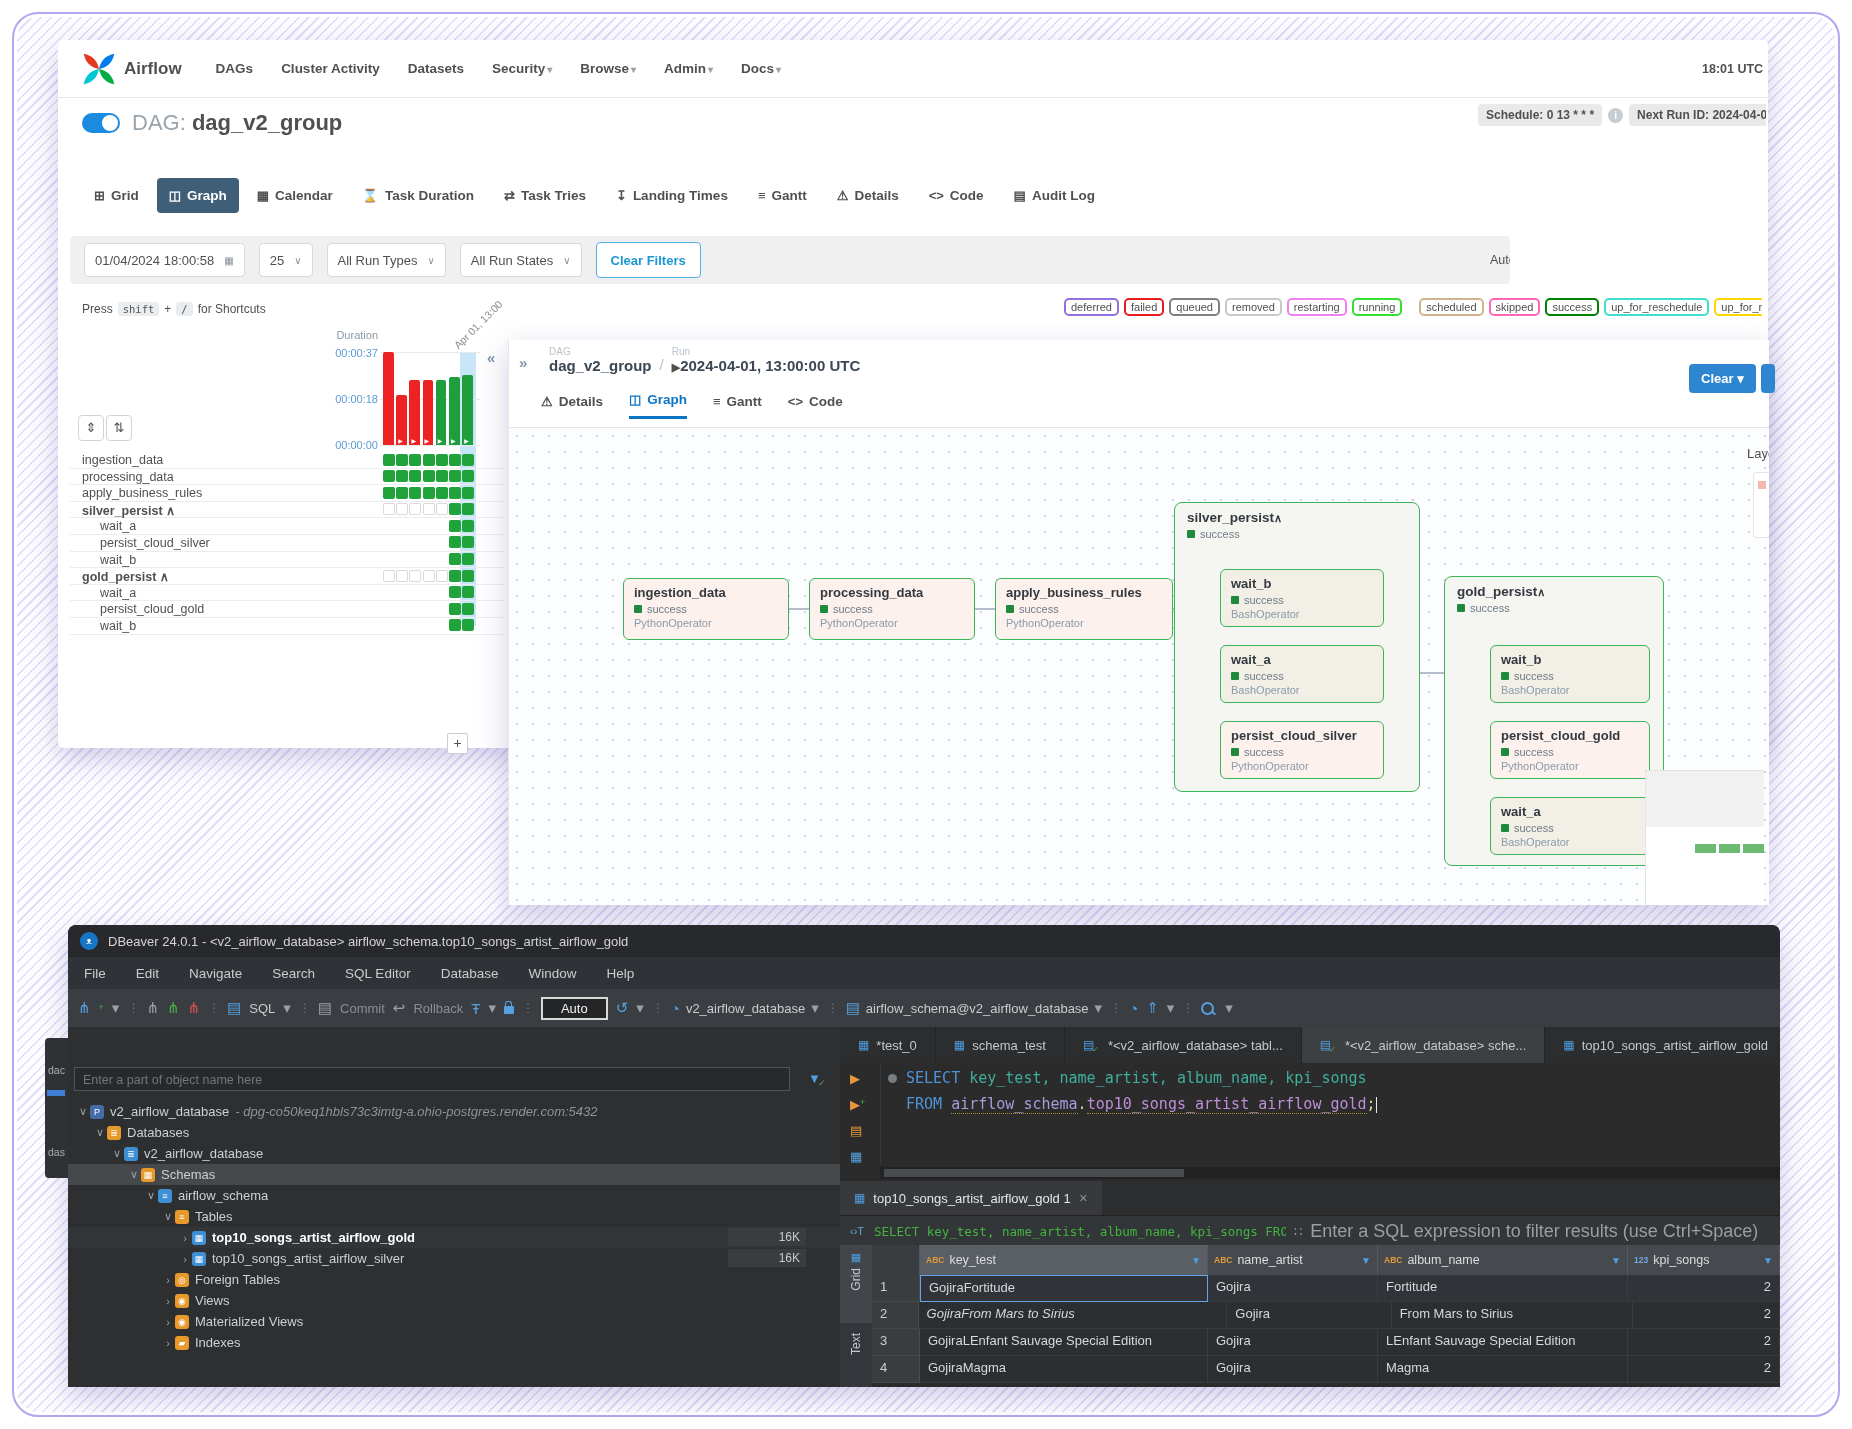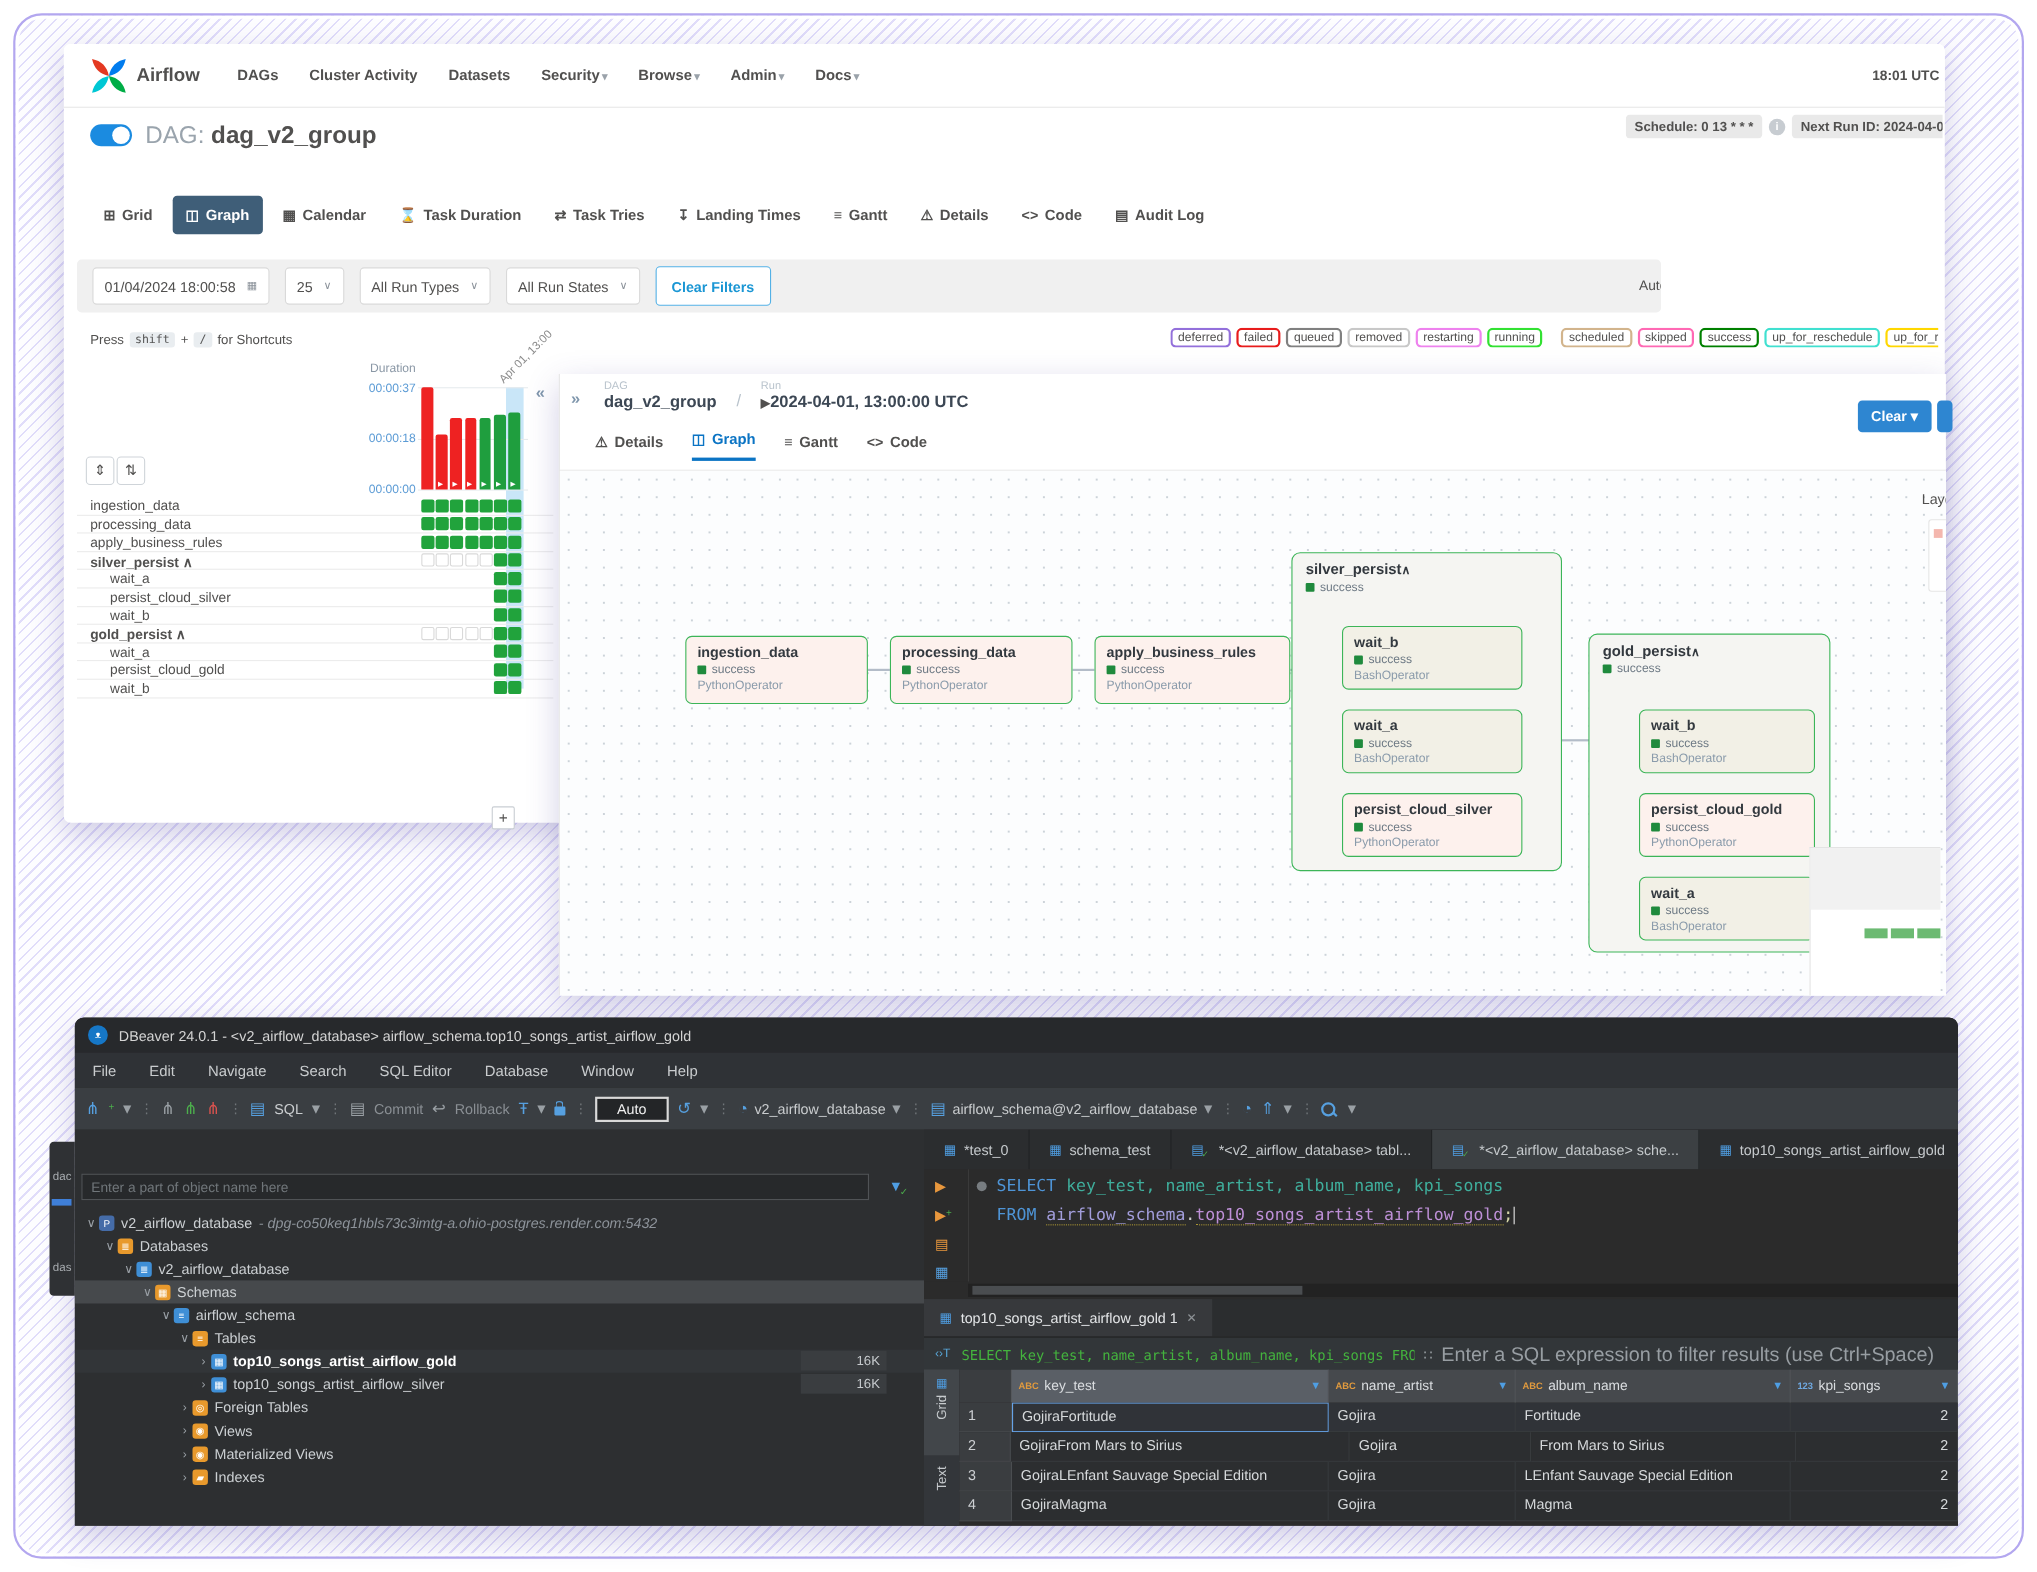--- a/index.html
+++ b/index.html
@@ -73,21 +73,21 @@
   .trow.grp .nm{font-weight:bold;}
   .trow.ind .nm{left:30px;}
   .sqs{position:absolute;left:313px;top:1.5px;display:flex;gap:1.2px;}
   .sq{width:12px;height:12px;border-radius:2px;}
   .sq.on{background:#21a33c;}
   .sq.off{background:#fff;border:1px solid #d9d9d9;box-sizing:border-box;}
   .sq.none{visibility:hidden;}
   
   #runp{left:508px;top:340px;width:1260px;height:565px;background:#fff;border-left:1px solid #e6e6e6;}
   .rp-expand{position:absolute;left:10px;top:14px;color:#7f96ac;font-size:15px;font-weight:bold;}
-  .crumbs{position:absolute;left:40px;top:6px;display:flex;gap:18px;align-items:flex-end;}
+  .crumbs{position:absolute;left:40px;top:6px;display:flex;gap:8px;align-items:flex-end;}
   .crumb .lab{font-size:10px;color:#b9c3cc;}
   .crumb .val{font-size:15px;font-weight:bold;color:#3c4754;white-space:nowrap;}
   .crumb .val .ply{color:#51504f;font-size:11px;}
   .crumb-sep{font-size:15px;color:#b9c3cc;padding-bottom:1px;}
   .btn-blue{position:absolute;top:24px;background:#2e86d1;color:#fff;font-size:13px;font-weight:bold;
             border-radius:4px;height:29px;display:flex;align-items:center;padding:0 12px;cursor:pointer;}
   .rp-tabs{position:absolute;left:32px;top:52px;display:flex;gap:26px;}
   .rp-tab{display:flex;gap:6px;align-items:center;font-size:13.5px;font-weight:bold;color:#51504f;
           padding-bottom:9px;cursor:pointer;}
   .rp-tab.on{color:#0b74c4;border-bottom:3px solid #0b74c4;}
@@ -931,21 +931,21 @@
         </div>
         <div class="gr-row sel">
           <div class="gr-num" style="width: 48px;">1</div>
           <div class="gr-cell selcell" style="width: 288px;">GojiraFortitude</div>
           <div class="gr-cell" style="width: 170px;">Gojira</div>
           <div class="gr-cell" style="width: 250px;">Fortitude</div>
           <div class="gr-cell num" style="width: 152px;">2</div>
         </div>
         <div class="gr-row">
           <div class="gr-num" style="width: 48px;">2</div>
-          <div class="gr-cell" style="width: 320px;">GojiraFrom Mars to Sirius</div>
+          <div class="gr-cell" style="width: 320px; font-style: italic;">GojiraFrom Mars to Sirius</div>
           <div class="gr-cell" style="width: 170px;">Gojira</div>
           <div class="gr-cell" style="width: 250px;">From Mars to Sirius</div>
           <div class="gr-cell num" style="width: 152px;">2</div>
         </div>
         <div class="gr-row">
           <div class="gr-num" style="width: 48px;">3</div>
           <div class="gr-cell" style="width: 288px;">GojiraLEnfant Sauvage Special Edition</div>
           <div class="gr-cell" style="width: 170px;">Gojira</div>
           <div class="gr-cell" style="width: 250px;">LEnfant Sauvage Special Edition</div>
           <div class="gr-cell num" style="width: 152px;">2</div>

